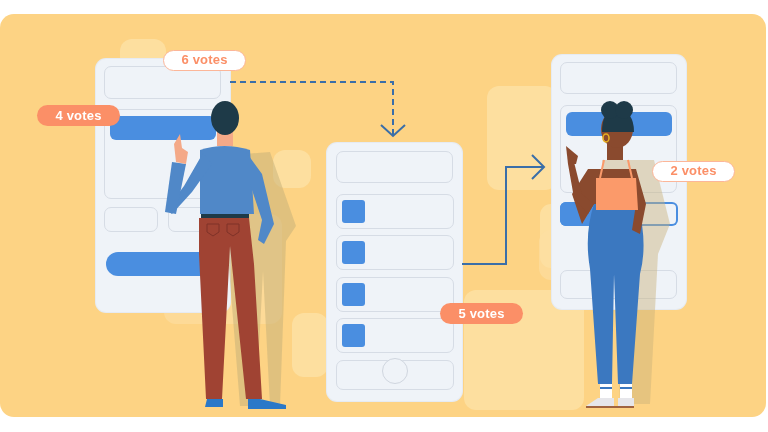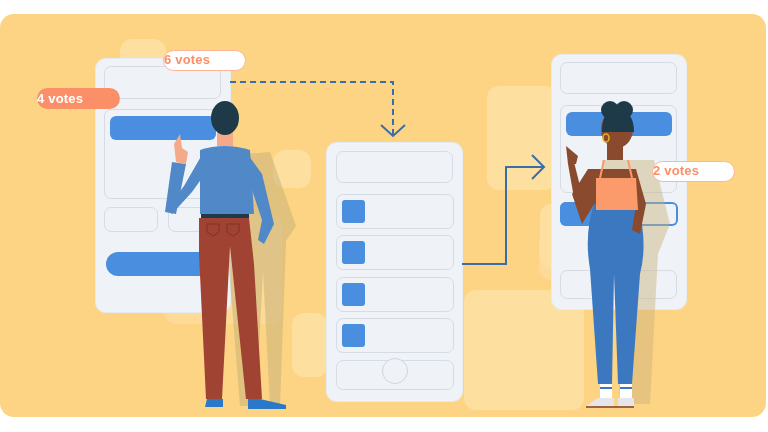--- a/index.html
+++ b/index.html
@@ -8,21 +8,21 @@
   .scene { position: absolute; left: 0; top: 14px; width: 766px; height: 403px;
            background: #fdd384; border-radius: 14px; overflow: hidden; }
   .deco { position: absolute; background: #fde0a3; border-radius: 12px; opacity: 0.85; }
   .phone { position: absolute; background: #eff3f8; border-radius: 10px;
            box-shadow: 0 0 0 1px #e6ebf2; }
   .slot { position: absolute; border: 1.5px solid #d6dce5; border-radius: 7px; box-sizing: border-box; background: #eff3f8; }
   .bar { position: absolute; background: #4a8ee0; border-radius: 6px; }
   .sq { position: absolute; background: #4a8ee0; border-radius: 3px; width: 23px; height: 23px; }
   .home { position: absolute; border: 1.5px solid #d0d6df; border-radius: 50%; box-sizing: border-box; }
   .badge { position: absolute; height: 21px; border-radius: 11px; font-size: 13px;
-           line-height: 21px; text-align: left; font-weight: bold; letter-spacing: 0.2px; }
+           line-height: 21px; text-align: center; font-weight: bold; letter-spacing: 0.2px; }
   .badge.filled { background: #fb8f67; color: #ffffff; }
   .badge.outline { background: #ffffff; color: #fb8f67; border: 1.5px solid #fcb699; box-sizing: border-box; line-height: 18px; }
   svg { position: absolute; overflow: visible; }
 </style>
 </head>
 <body>
 
 <div class="scene">
 
   <div class="deco" style="left:120px;top:25px;width:46px;height:30px;"></div>
@@ -130,16 +130,17 @@
 
     <ellipse cx="617" cy="115" rx="16" ry="19" fill="#8a4a2e"></ellipse>
     <path d="M602 118 Q602 96 616 96 Q634 96 634 118 Z" fill="#1e3a48"></path>
     <circle cx="610" cy="96" r="9" fill="#1e3a48"></circle>
     <circle cx="624" cy="96" r="9" fill="#1e3a48"></circle>
 
     <ellipse cx="606" cy="124" rx="3" ry="4" fill="none" stroke="#e8b020" stroke-width="1.6"></ellipse>
   </svg>
 
   <div class="badge outline" style="left:163px;top:36px;width:83px;">6 votes</div>
-  <div class="badge filled" style="left:37px;top:74px;width:83px;">4 votes</div>
+  <div class="badge filled" style="left:37px;top:91px;width:83px;">4 votes</div>
+  <div class="badge filled" style="left:440px;top:289px;width:83px;">5 votes</div>
   <div class="badge outline" style="left:652px;top:147px;width:83px;">2 votes</div>
 
 </div>
 
 </body></html>

